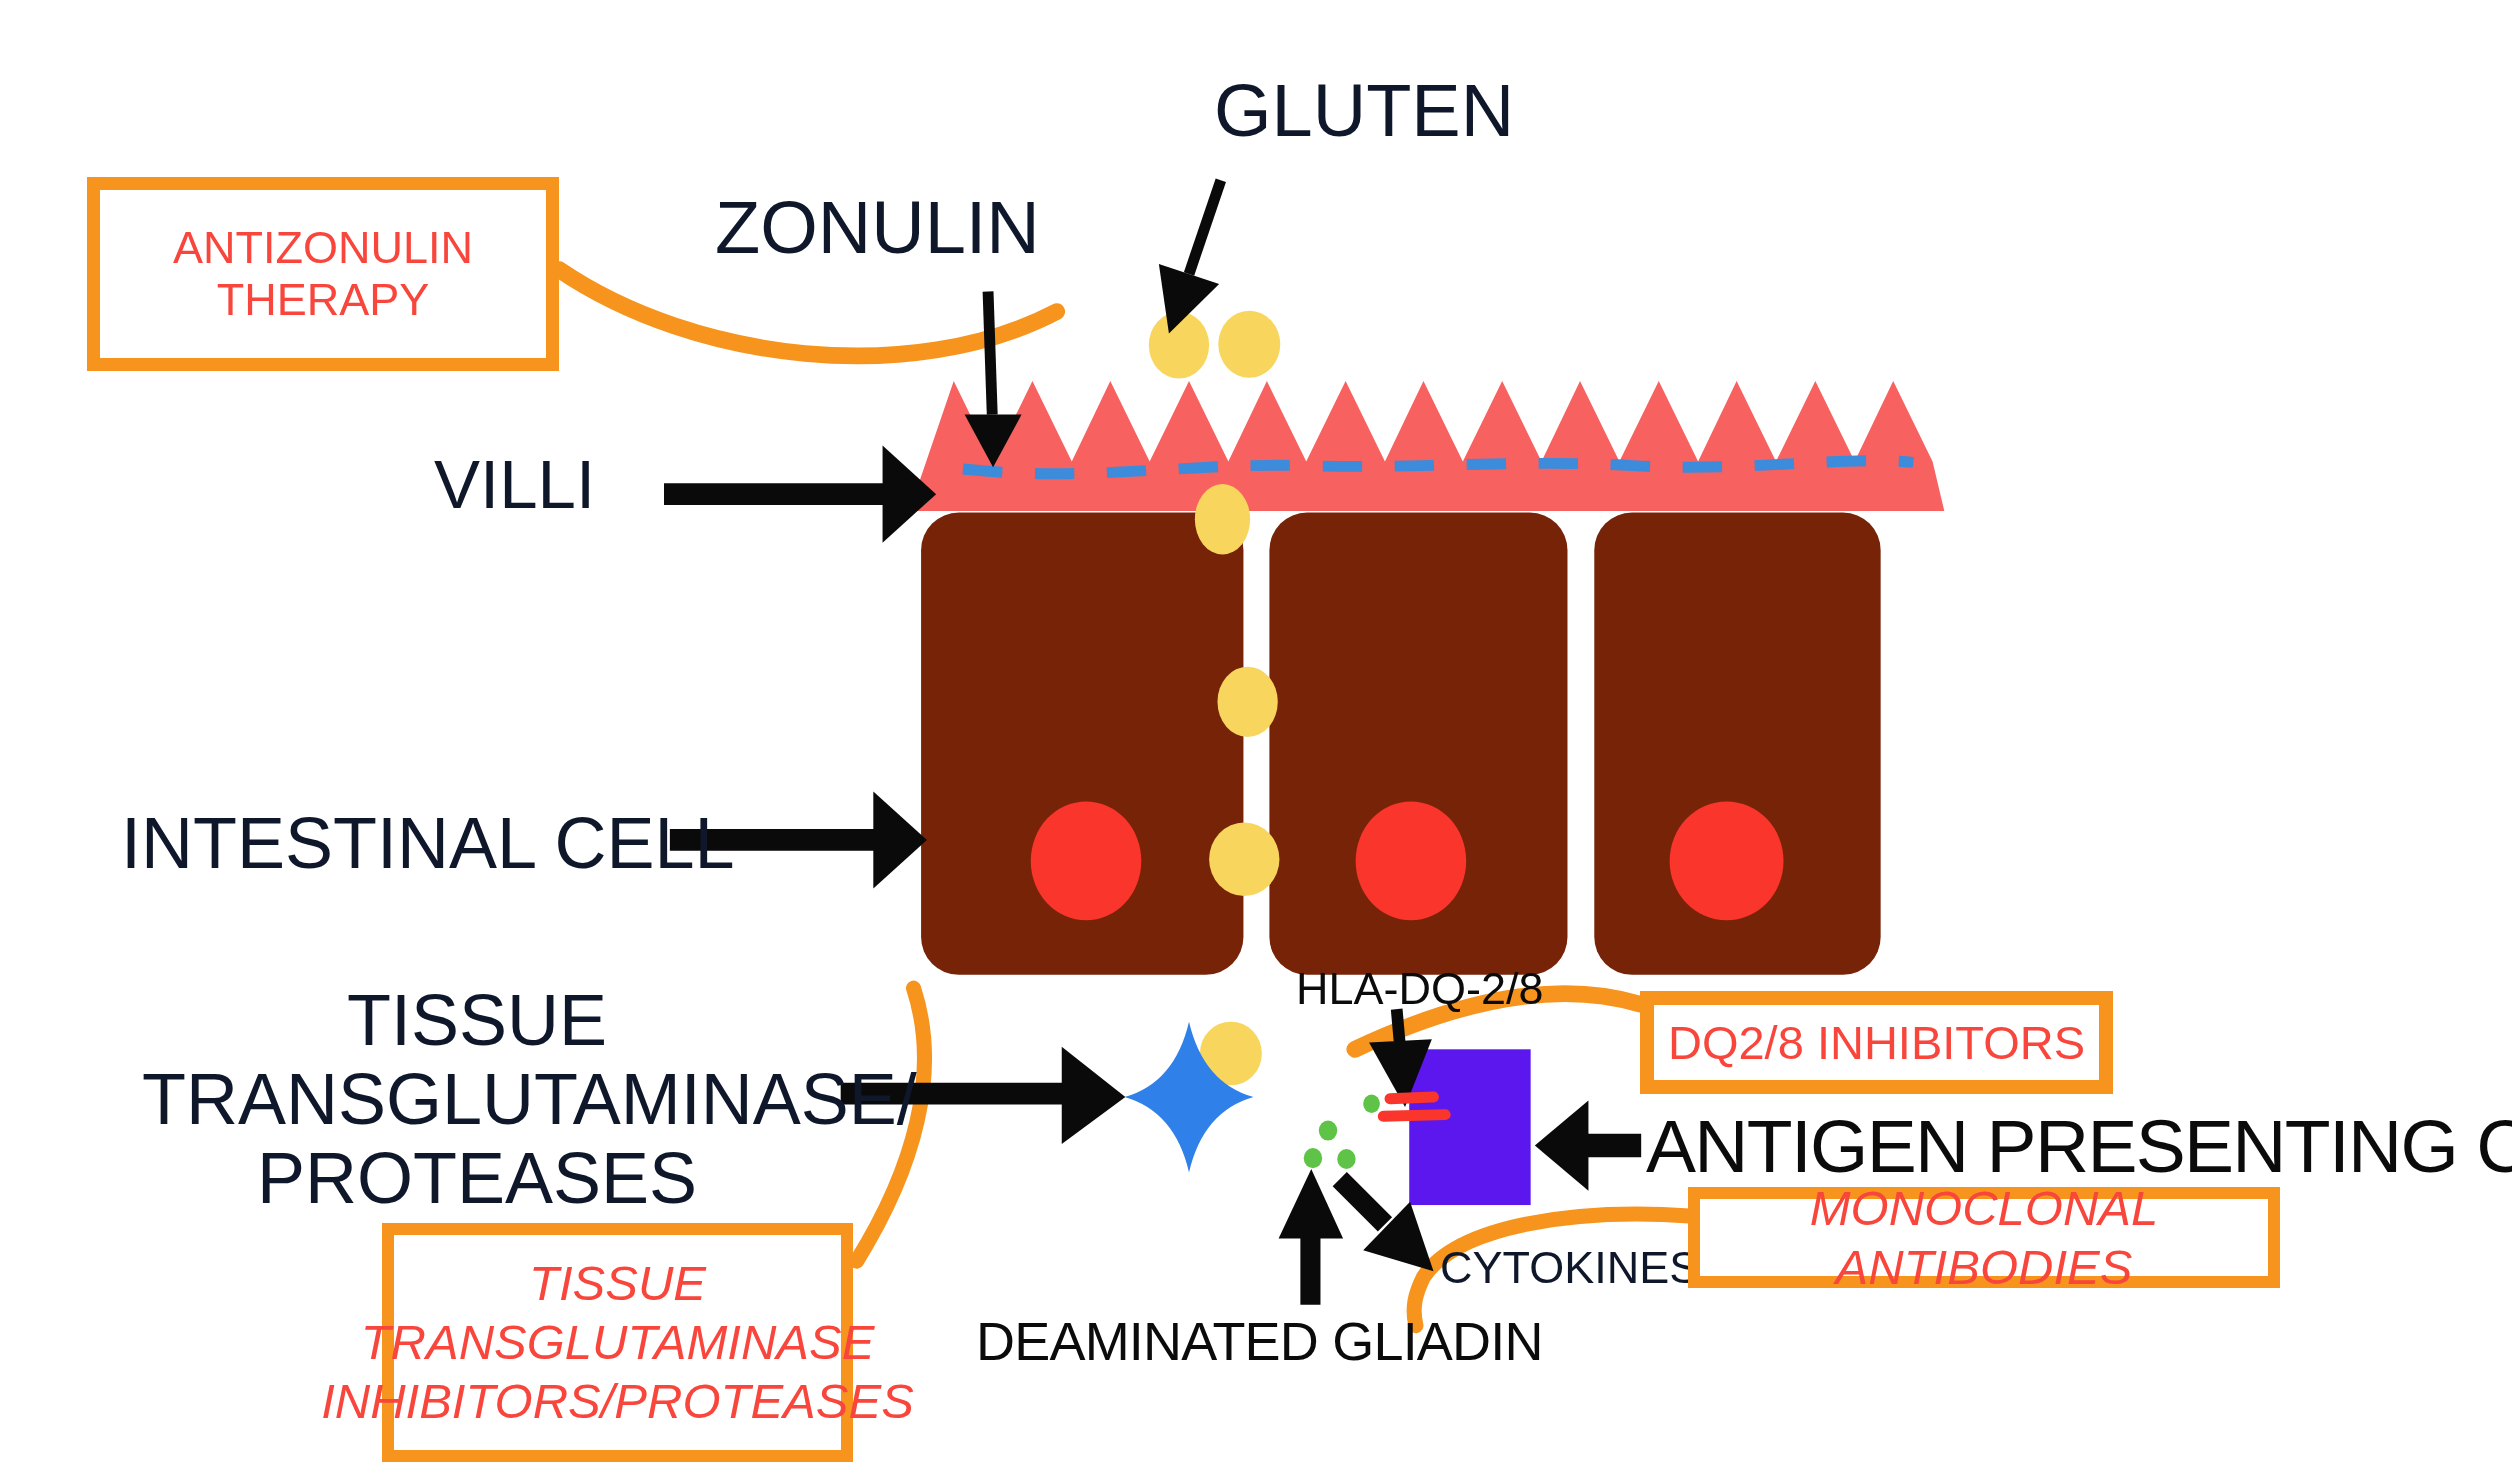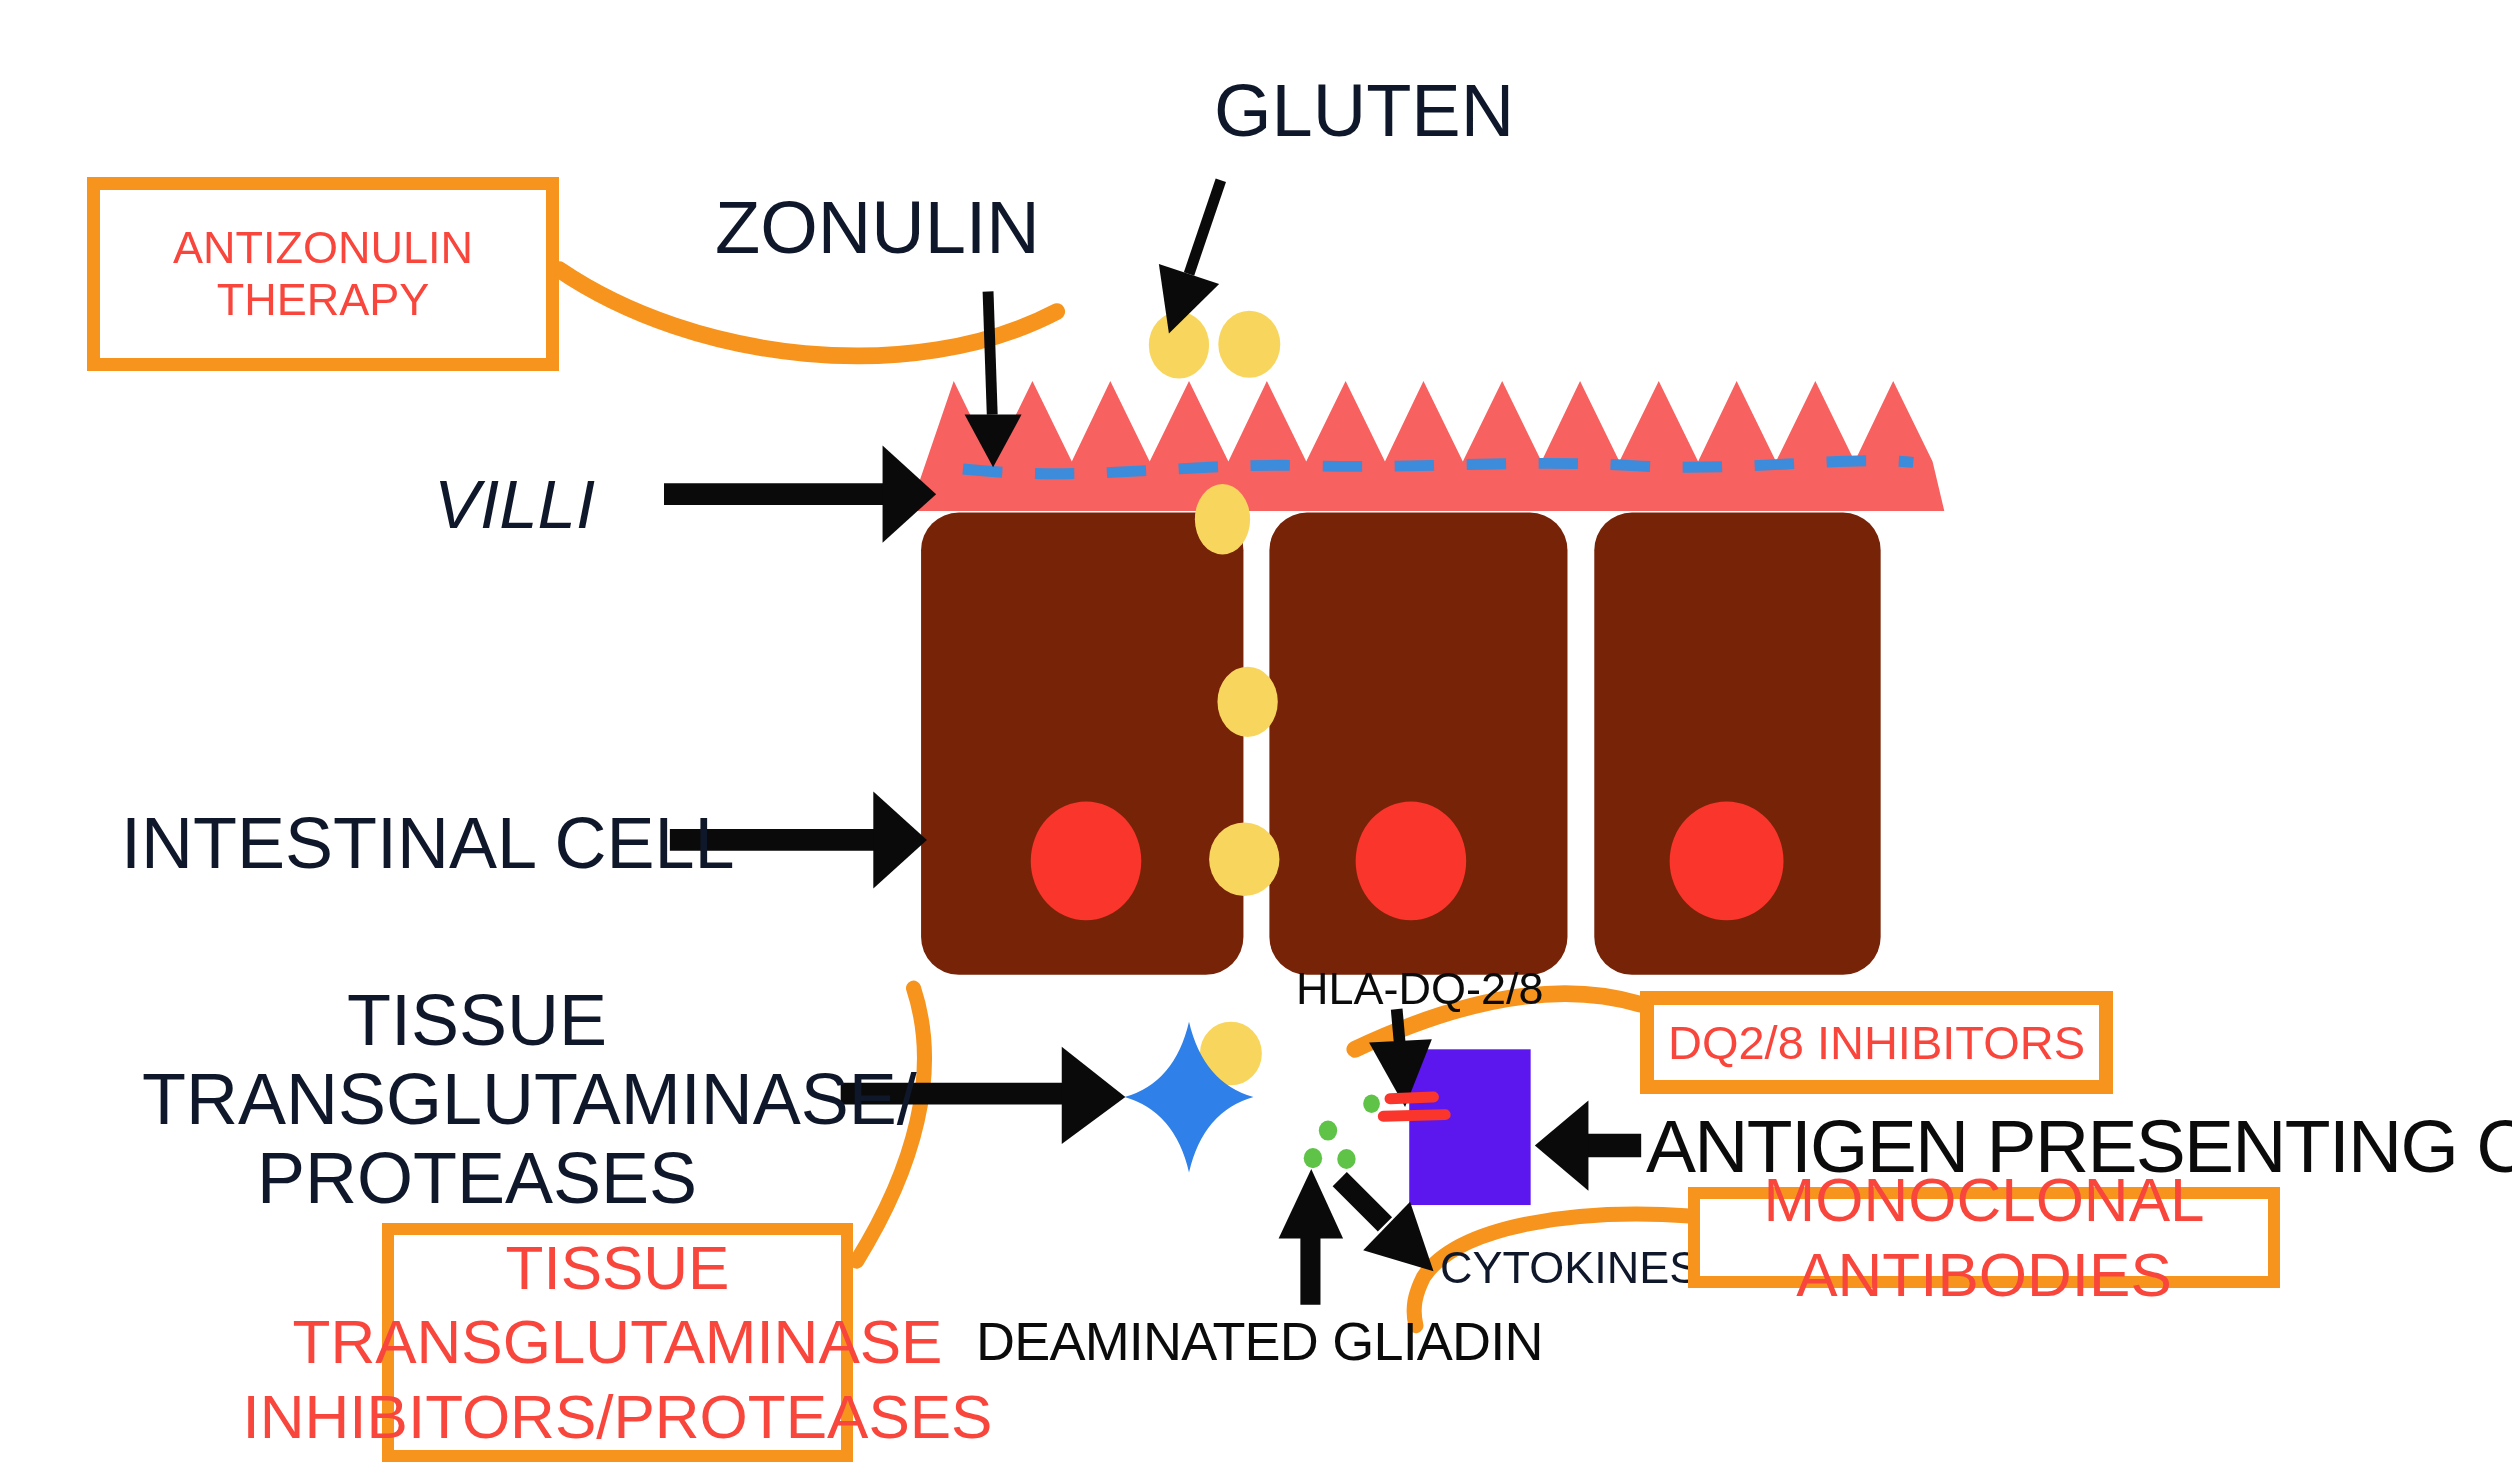--- a/index.html
+++ b/index.html
@@ -11,21 +11,21 @@
   .blk{color:#0B0B0B;}
   .ctr{text-align:center;}
   .nowrap{white-space:nowrap;}
   .box{position:absolute;box-sizing:border-box;border:12.6px solid #F7941D;background:#ffffff;
        display:flex;align-items:center;justify-content:center;text-align:center;
        color:#F8463C;white-space:pre-line;}
   .blkfill{fill:#0A0A0A;}
   .blkline{stroke:#0A0A0A;}
   .f88{font-size:74px;} .f86{font-size:72px;} .f82{font-size:69px;}
   .f90{font-size:75px;letter-spacing:-1.7px;} .f92{font-size:54px;letter-spacing:-0.8px;}
-  .f54{font-size:45px;} .f55{font-size:62px;line-height:1.2;} .f56{font-size:47px;}
+  .f54{font-size:45px;} .f55{font-size:49px;line-height:1.2;font-style:italic;} .f56{font-size:47px;}
 </style>
 </head>
 <body>
 
 <div class="canvas">
 
   <svg class="layer" width="2512" height="1484" viewBox="0 0 3000 1772">
 
     <path d="M668,322 C830,432 1090,462 1262,372" fill="none" stroke-width="20" stroke-linecap="round" stroke="#F7941D"></path>
     <path d="M1618,1253 C1735,1198 1855,1168 1958,1199" fill="none" stroke-width="20" stroke-linecap="round" stroke="#F7941D"></path>
@@ -98,21 +98,21 @@
     <line x1="1660" y1="1312" x2="1712" y2="1310" stroke-width="13" stroke-linecap="round" stroke="#F9352C"></line>
     <line x1="1652" y1="1333" x2="1726" y2="1331" stroke-width="13" stroke-linecap="round" stroke="#F9352C"></line>
     <ellipse cx="1638" cy="1318" rx="10" ry="11" fill="#5FC348"></ellipse>
     <ellipse cx="1586" cy="1350" rx="11" ry="12" fill="#5FC348"></ellipse>
     <ellipse cx="1568" cy="1383" rx="11" ry="12" fill="#5FC348"></ellipse>
     <ellipse cx="1608" cy="1384" rx="11" ry="12" fill="#5FC348"></ellipse>
   </svg>
 
   <div class="lbl red f88 nowrap" style="left:1214px;top:72px;">GLUTEN</div>
   <div class="lbl red f88 nowrap" style="left:715px;top:189px;">ZONULIN</div>
-  <div class="lbl red f82 nowrap" style="left:434px;top:469px;font-style:italic;">VILLI</div>
+  <div class="lbl red f82 nowrap" style="left:434px;top:449px;">VILLI</div>
   <div class="lbl red f86 nowrap" style="left:121px;top:806px;">INTESTINAL CELL</div>
   <div class="lbl red f86 ctr" style="left:142px;top:981px;width:670px;line-height:1.1;">TISSUE
 TRANSGLUTAMINASE/
 PROTEASES</div>
 
   <div class="lbl blk f54 nowrap" style="left:1296px;top:965px;">HLA-DQ-2/8</div>
   <div class="lbl blk f90 nowrap" style="left:1646px;top:1107px;">ANTIGEN PRESENTING CELL</div>
   <div class="lbl blk f92 nowrap" style="left:976px;top:1313px;">DEAMINATED GLIADIN</div>
   <div class="lbl red f54 nowrap" style="left:1440px;top:1244px;">CYTOKINES</div>
 

